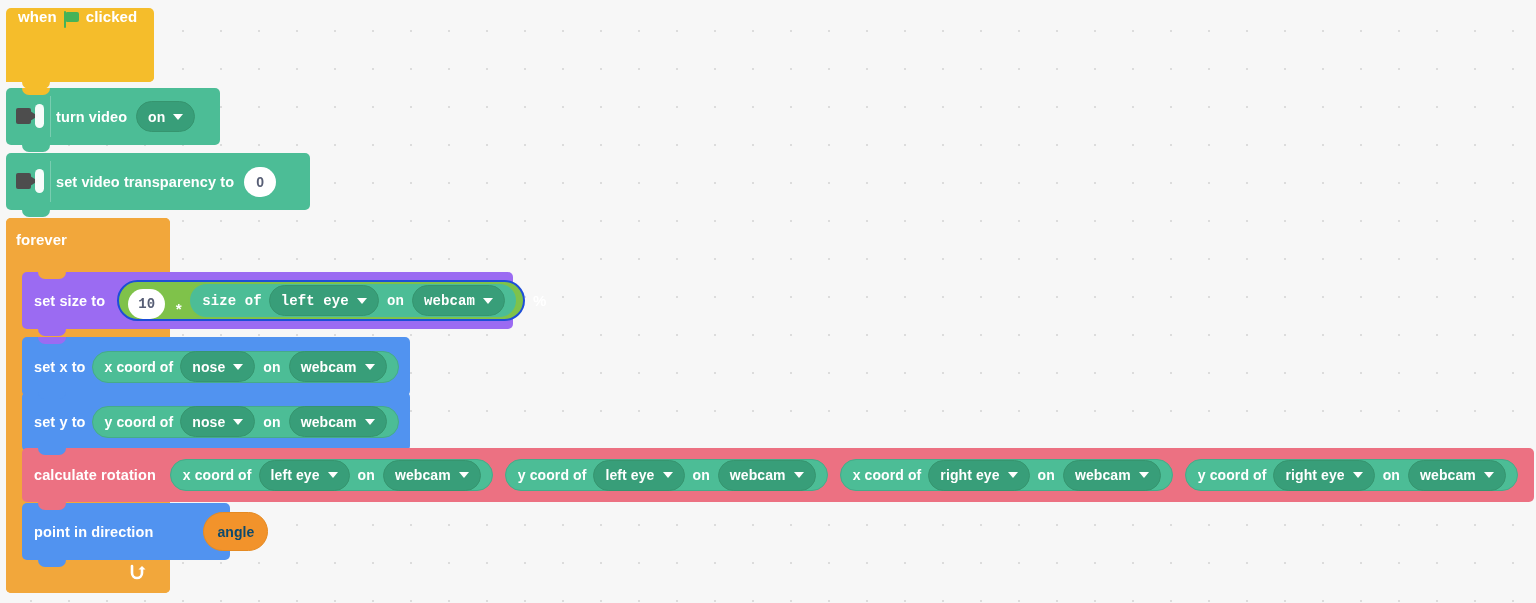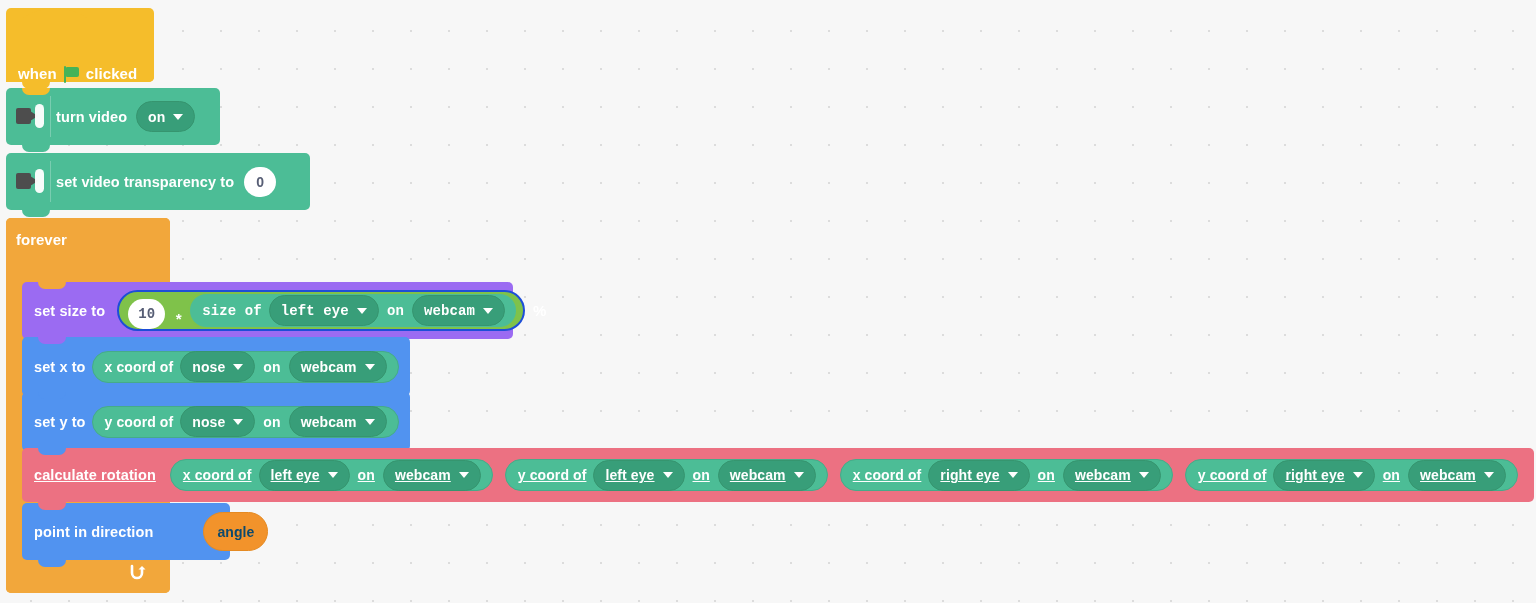--- a/index.html
+++ b/index.html
@@ -72,21 +72,21 @@
   #hat .hatbody {
     position: absolute;
     left: 0; top: 24px;
     width: 148px; height: 50px;
     background: #f5bd2b;
     border-radius: 0 5px 5px 0;
   }
   #hat .hattext {
     position: absolute;
     left: 12px; top: 0; height: 74px;
-    display: flex; align-items: flex-end;
+    display: flex; align-items: flex-start;
     z-index: 3;
     font-size: 15px;
   }
   .flag-icon {
     display: inline-block;
     position: relative;
     width: 19px; height: 19px;
     margin: 0 5px;
     top: 2px;
   }
@@ -221,21 +221,20 @@
     position: absolute;
     right: 22px; bottom: 11px;
     width: 20px; height: 20px;
     z-index: 4;
   }
 
   
   #setsize {
     left: 22px; top: 272px; width: 491px; height: 57px;
     background: #9b6bf2;
-    margin-top: 10px;
   }
   #setsize .notch-bot { background: #9b6bf2; }
 
   .op-mult {
     display: inline-flex;
     align-items: flex-end;
     background: #7fc24a;
     border: 2px solid #1d4ed8;
     border-radius: 22px;
     height: 41px;
@@ -275,21 +274,20 @@
   #setx .notch-bot { background: #5193f0; }
   #sety {
     left: 22px; top: 392px; width: 388px; height: 59px;
     background: #5193f0;
   }
   #sety .notch-bot { background: #5193f0; }
 
   #calcrot {
     left: 22px; top: 448px; width: 1512px; height: 54px;
     background: #ec7182;
-    text-decoration: underline;
   }
   #calcrot .notch-bot { background: #ec7182; }
 
   #pointdir {
     left: 22px; top: 503px; width: 208px; height: 57px;
     background: #5193f0;
     gap: 40px;
   }
   #pointdir .notch-bot { background: #5193f0; }
 

